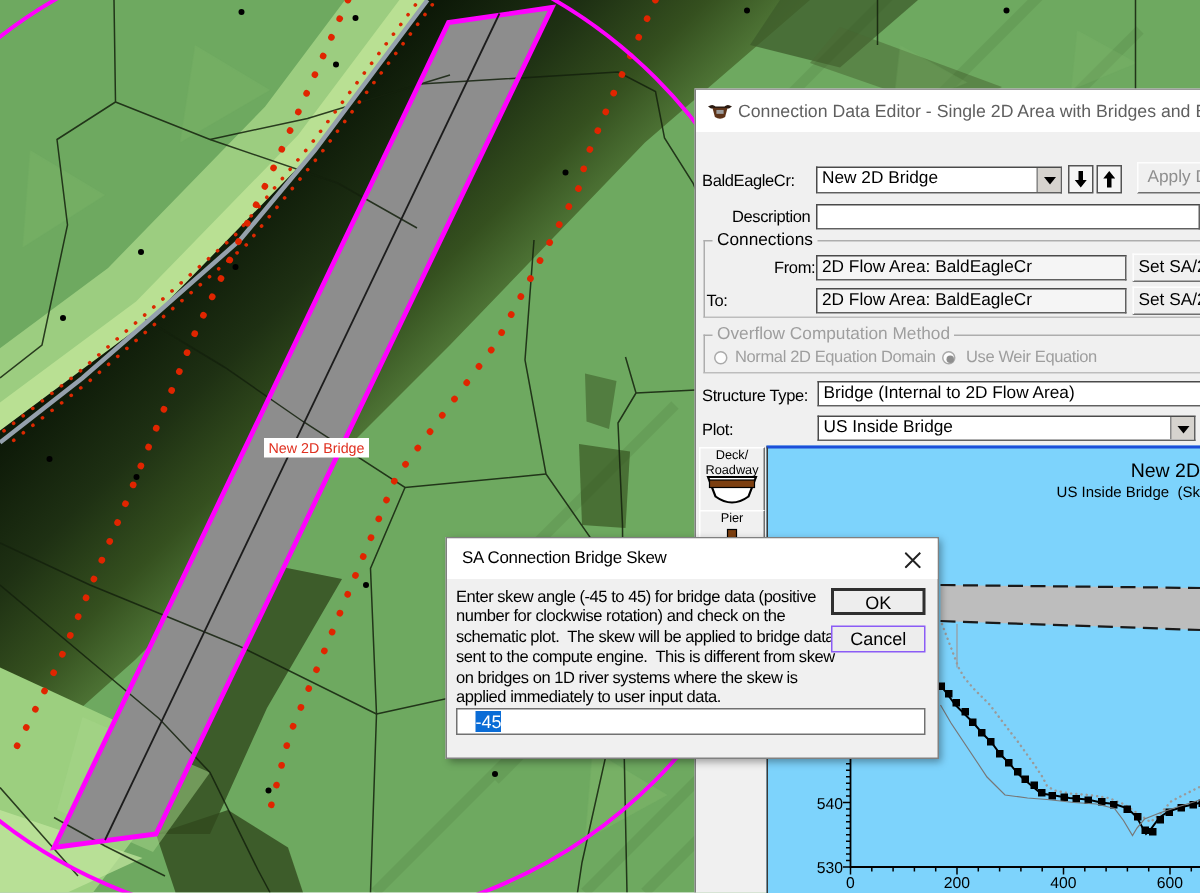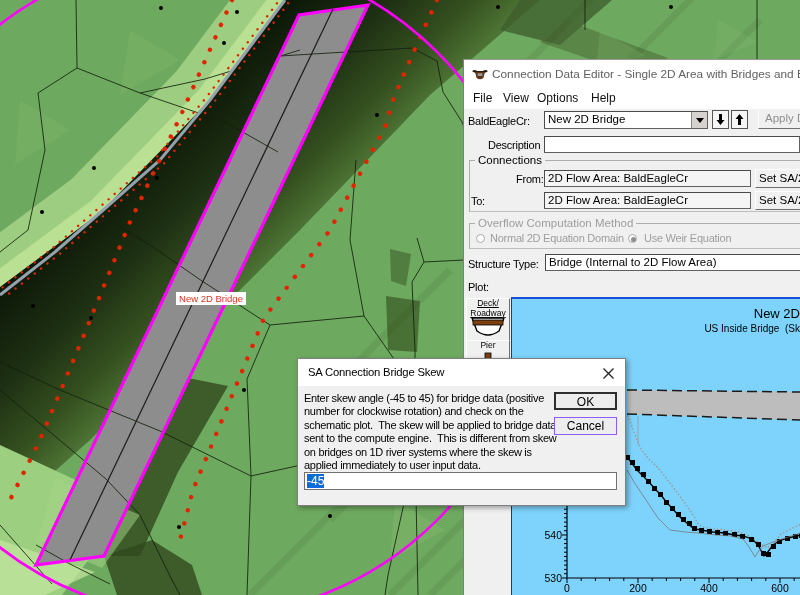--- a/index.html
+++ b/index.html
@@ -22,21 +22,21 @@
 
 .tbtn{position:absolute;left:2px;width:44px;background:#f0f0f0;border:1px solid #6f6f6f;border-top-color:#fff;border-left-color:#fff;text-align:center;font-size:8.5px;line-height:9.5px;color:#000;}
 
 #plot{position:absolute;left:47px;top:237px;width:290px;height:299px;background:#7dd3fc;border-top:2px solid #1d4ed8;border-left:1px solid #3a3a3a;}
 
 #skew{position:absolute;left:297px;top:358px;width:329px;height:148px;background:#f0f0f0;border:1px solid #808080;box-shadow:2px 2px 5px rgba(0,0,0,0.35);}
 #sktitle{position:absolute;left:0;top:0;width:327px;height:27px;background:#fff;}
 #sktitle span{position:absolute;left:10px;top:7px;font-size:11.3px;letter-spacing:-0.2px;color:#000;}
 #sktext{position:absolute;left:6px;top:33px;width:330px;font-size:11px;letter-spacing:-0.3px;line-height:13.45px;color:#000;white-space:nowrap;}
 .skbtn{position:absolute;left:256px;width:63px;height:18px;background:#ededed;text-align:center;font-size:12px;line-height:16px;color:#000;}
-#skinput{position:absolute;left:6px;top:113px;width:313px;height:18px;background:#fff;border:1px solid #717171;font-size:12px;line-height:16px;padding-left:2px;}
+#skinput{position:absolute;left:6px;top:113px;width:313px;height:18px;background:#fff;border:1px solid #717171;font-size:12px;line-height:16px;padding-left:12px;}
 #skinput span{background:#0a6cd6;color:#fff;}
 </style></head>
 <body>
 <div id="stage">
 <svg id="map" width="800" height="595" viewBox="0 0 800 595">
 <defs>
 <linearGradient id="bandg" gradientUnits="userSpaceOnUse" x1="200" y1="95" x2="336" y2="231">
 <stop offset="0" stop-color="#0d1908"></stop>
           <stop offset="0.35" stop-color="#1e3013"></stop>
 <stop offset="0.65" stop-color="#35501f"></stop>
@@ -127,26 +127,20 @@
 </g>
 </svg>
 <div id="editor">
  <div id="etitle"></div>
  <svg class="abs" style="left:8px;top:9px;" width="16" height="11" viewBox="0 0 16 11">
    <path d="M0 2 Q3 0 5 2 L11 2 Q13 0 16 2 L14 3.4 L2 3.4 Z" fill="#2a1a10"></path>
    <path d="M3 3 L13 3 L11.4 9 Q8 11.4 4.6 9 Z" fill="#5d3318"></path>
    <rect x="5.6" y="4.3" width="4.8" height="2.6" fill="#9c9c9c"></rect>
  </svg>
  <div id="etitletext">Connection Data Editor - Single 2D Area with Bridges and Breakl</div>
- <div id="emenu">
-   <span style="left:9px;">File</span>
-        <span style="left:39px;">View</span>
-   <span style="left:73px;">Options</span>
-        <span style="left:127px;">Help</span>
- </div>
  <div class="lbl" style="left:4px;top:55px;">BaldEagleCr:</div>
  <div class="field" style="left:80px;top:51px;width:164px;height:18px;">New 2D Bridge<span class="ddbtn" style="height:16px;"></span></div>
  <div class="gray3d" style="position:absolute;left:248px;top:50px;width:17px;height:19px;background:#f6f6f6;border:1px solid #555;"><svg width="15" height="17" viewBox="0 0 15 17">
           <path d="M7.5 14 L3.5 9 L6 9 L6 3 L9 3 L9 9 L11.5 9 Z" fill="#000"></path>
         </svg></div>
  <div class="gray3d" style="position:absolute;left:267px;top:50px;width:17px;height:19px;background:#f6f6f6;border:1px solid #555;"><svg width="15" height="17" viewBox="0 0 15 17">
           <path d="M7.5 3 L3.5 8 L6 8 L6 14 L9 14 L9 8 L11.5 8 Z" fill="#000"></path>
         </svg></div>
  <div class="gray3d" style="position:absolute;left:294px;top:48px;width:46px;height:21px;font-size:11.5px;color:#8e8e8e;line-height:19px;padding-left:6px;">Apply D</div>
  <div class="lbl" style="left:4px;top:79px;margin-left:20px;">Description</div>
@@ -162,20 +156,21 @@
  <div class="grp" style="left:5px;top:163px;width:334px;height:26px;"></div>
  <div class="grplbl" style="left:11px;top:157px;color:#9e9e9e;">Overflow Computation Method</div>
  <div class="abs" style="left:12px;top:174px;width:9px;height:9px;border:1px solid #aaa;border-radius:50%;background:#fdfdfd;"></div>
  <div class="lbl" style="left:26px;top:172px;color:#9e9e9e;">Normal 2D Equation Domain</div>
  <div class="abs" style="left:164px;top:174px;width:9px;height:9px;border:1px solid #aaa;border-radius:50%;background:#fdfdfd;"></div>
  <div class="abs" style="left:167px;top:177px;width:5px;height:5px;border-radius:50%;background:#8e8e8e;"></div>
  <div class="lbl" style="left:180px;top:172px;color:#9e9e9e;">Use Weir Equation</div>
  <div class="lbl" style="left:4px;top:198px;">Structure Type:</div>
  <div class="field" style="left:81px;top:194px;width:258px;height:17px;">Bridge (Internal to 2D Flow Area)</div>
  <div class="lbl" style="left:4px;top:221px;">Plot:</div>
+ <div class="field" style="left:81px;top:217px;width:252px;height:17px;">US Inside Bridge<span class="ddbtn" style="height:15px;"></span></div>
  <div id="plot">
    <div class="abs" style="right:1px;top:7px;font-size:13px;color:#000;white-space:nowrap;">New 2D</div>
    <div class="abs" style="right:1px;top:24px;font-size:10px;color:#000;white-space:nowrap;">US Inside Bridge&nbsp; (Sk</div>
    <svg class="abs" style="left:0;top:0;" width="289" height="298" viewBox="511 297 289 298">
      <g id="plotsvg">
 <polygon points="626,388 800,390 800,418 626,412" fill="#bdbdbd"></polygon>
 <path d="M626 388 L800 390 M626 412 L800 418" stroke="#1a1a1a" stroke-width="1.5" stroke-dasharray="10 5" fill="none"></path>
 <path d="M637 414 L637 443" stroke="#9a9a9a" stroke-width="0.8" fill="none"></path>
 <path d="M627 414 L638 443 642 450 648 457 659 468 668 480 678 493 688 507 694 516 697 522 702 525 712 527 725 528 738 530 748 534 757 540 766 546 772 541 780 532 790 527 800 522" stroke="#9a9a9a" stroke-width="1.6" stroke-dasharray="0.1 3.4" stroke-linecap="round" fill="none"></path>
 <path d="M626 455 L630 460 636 468 642 474 648 480 654 487 660 493 666 501 672 507 677 513 681 517 687 522 693 527 700 528 712 530 724 531 733 533 742 534 751 537 757 543 763 554 766 551 772 543 778 539 787 536 800 533" stroke="#000" stroke-width="1.3" fill="none"></path>
@@ -221,21 +216,21 @@
 <text x="561" y="537" text-anchor="end">540</text>
 <text x="561" y="580" text-anchor="end">530</text>
 <text x="566" y="590" text-anchor="middle">0</text>
 <text x="637" y="590" text-anchor="middle">200</text>
 <text x="708" y="590" text-anchor="middle">400</text>
 <text x="779" y="590" text-anchor="middle">600</text>
 </g>
      </g>
    </svg>
  </div>
- <div class="tbtn" style="top:238px;height:52px;text-decoration:underline;">Deck/<br>Roadway
+ <div class="tbtn" style="top:238px;height:52px;">Deck/<br>Roadway
    <svg width="36" height="22" viewBox="0 0 36 22" style="margin-top:-1px;">
      <path d="M2 1 L34 1 L29 14 Q18 22 7 14 Z" fill="#fff" stroke="#000" stroke-width="1.4"></path>
      <rect x="3" y="3" width="30" height="5" fill="#7c3f10" stroke="#000" stroke-width="0.8"></rect>
    </svg>
  </div>
  <div class="tbtn" style="top:280px;height:40px;">Pier<br>
    <svg width="10" height="24" viewBox="0 0 10 24">
           <rect x="2" y="2" width="6" height="22" fill="#7c3f10" stroke="#000" stroke-width="0.8"></rect>
         </svg>
  </div>

